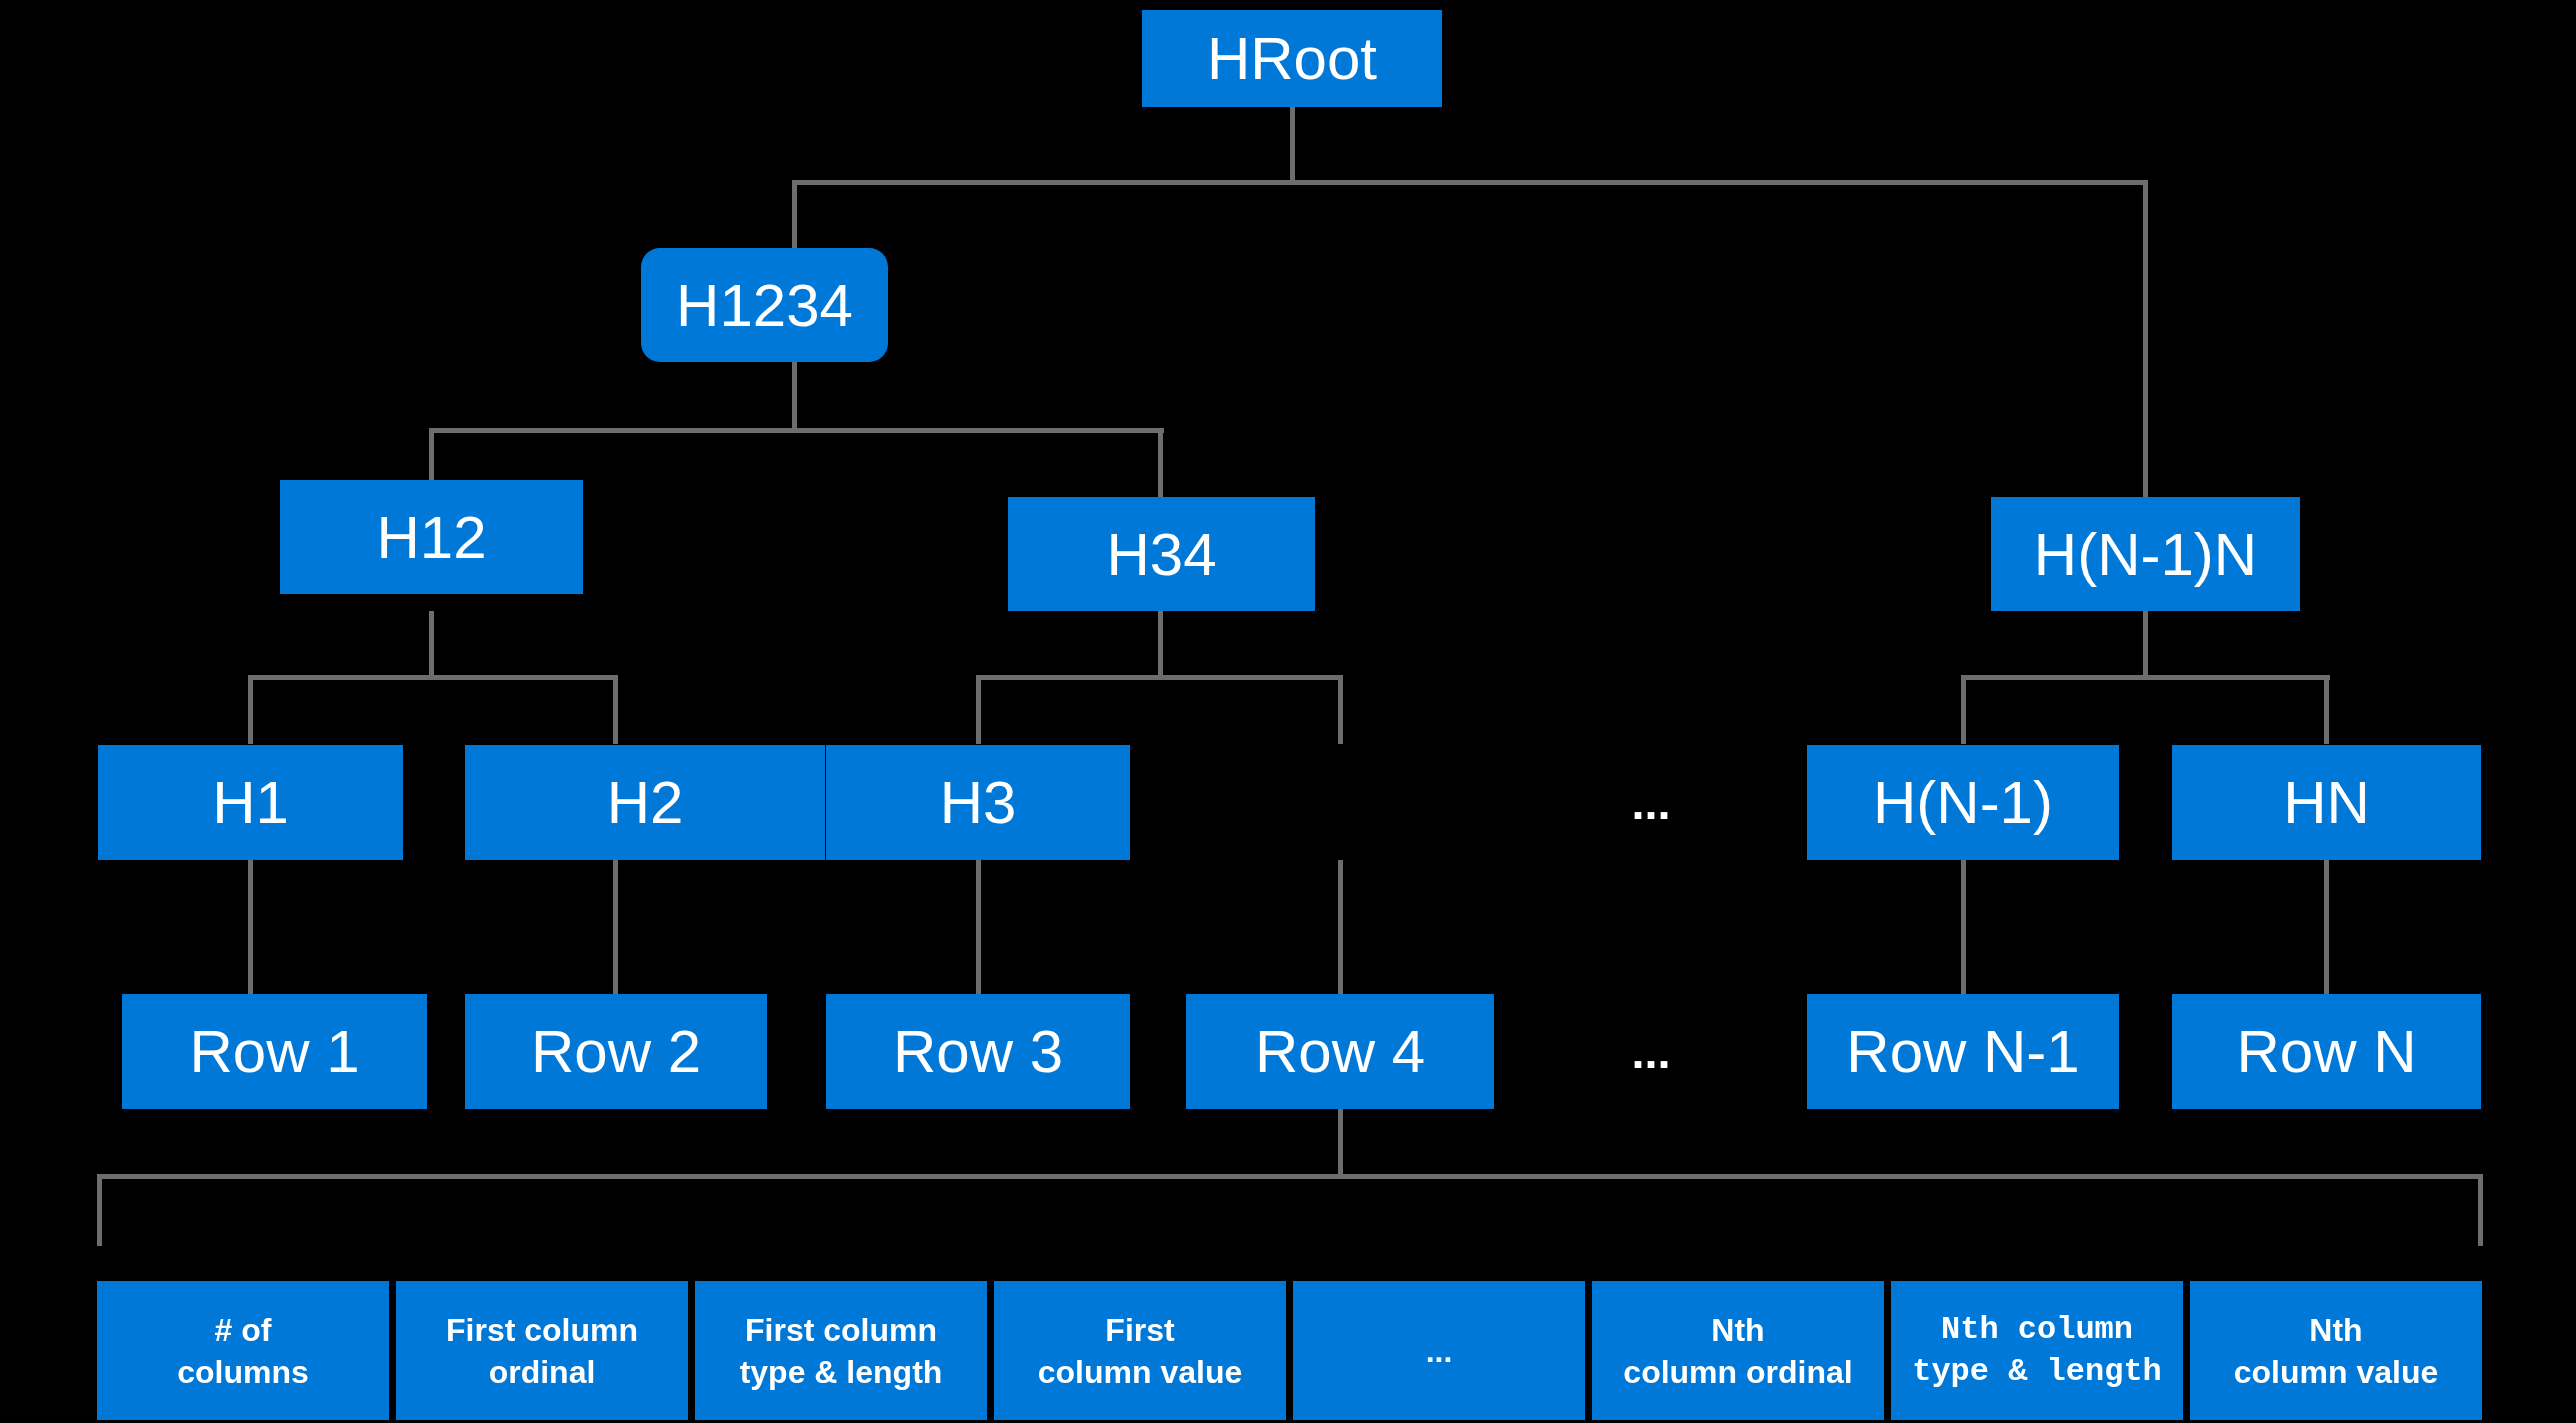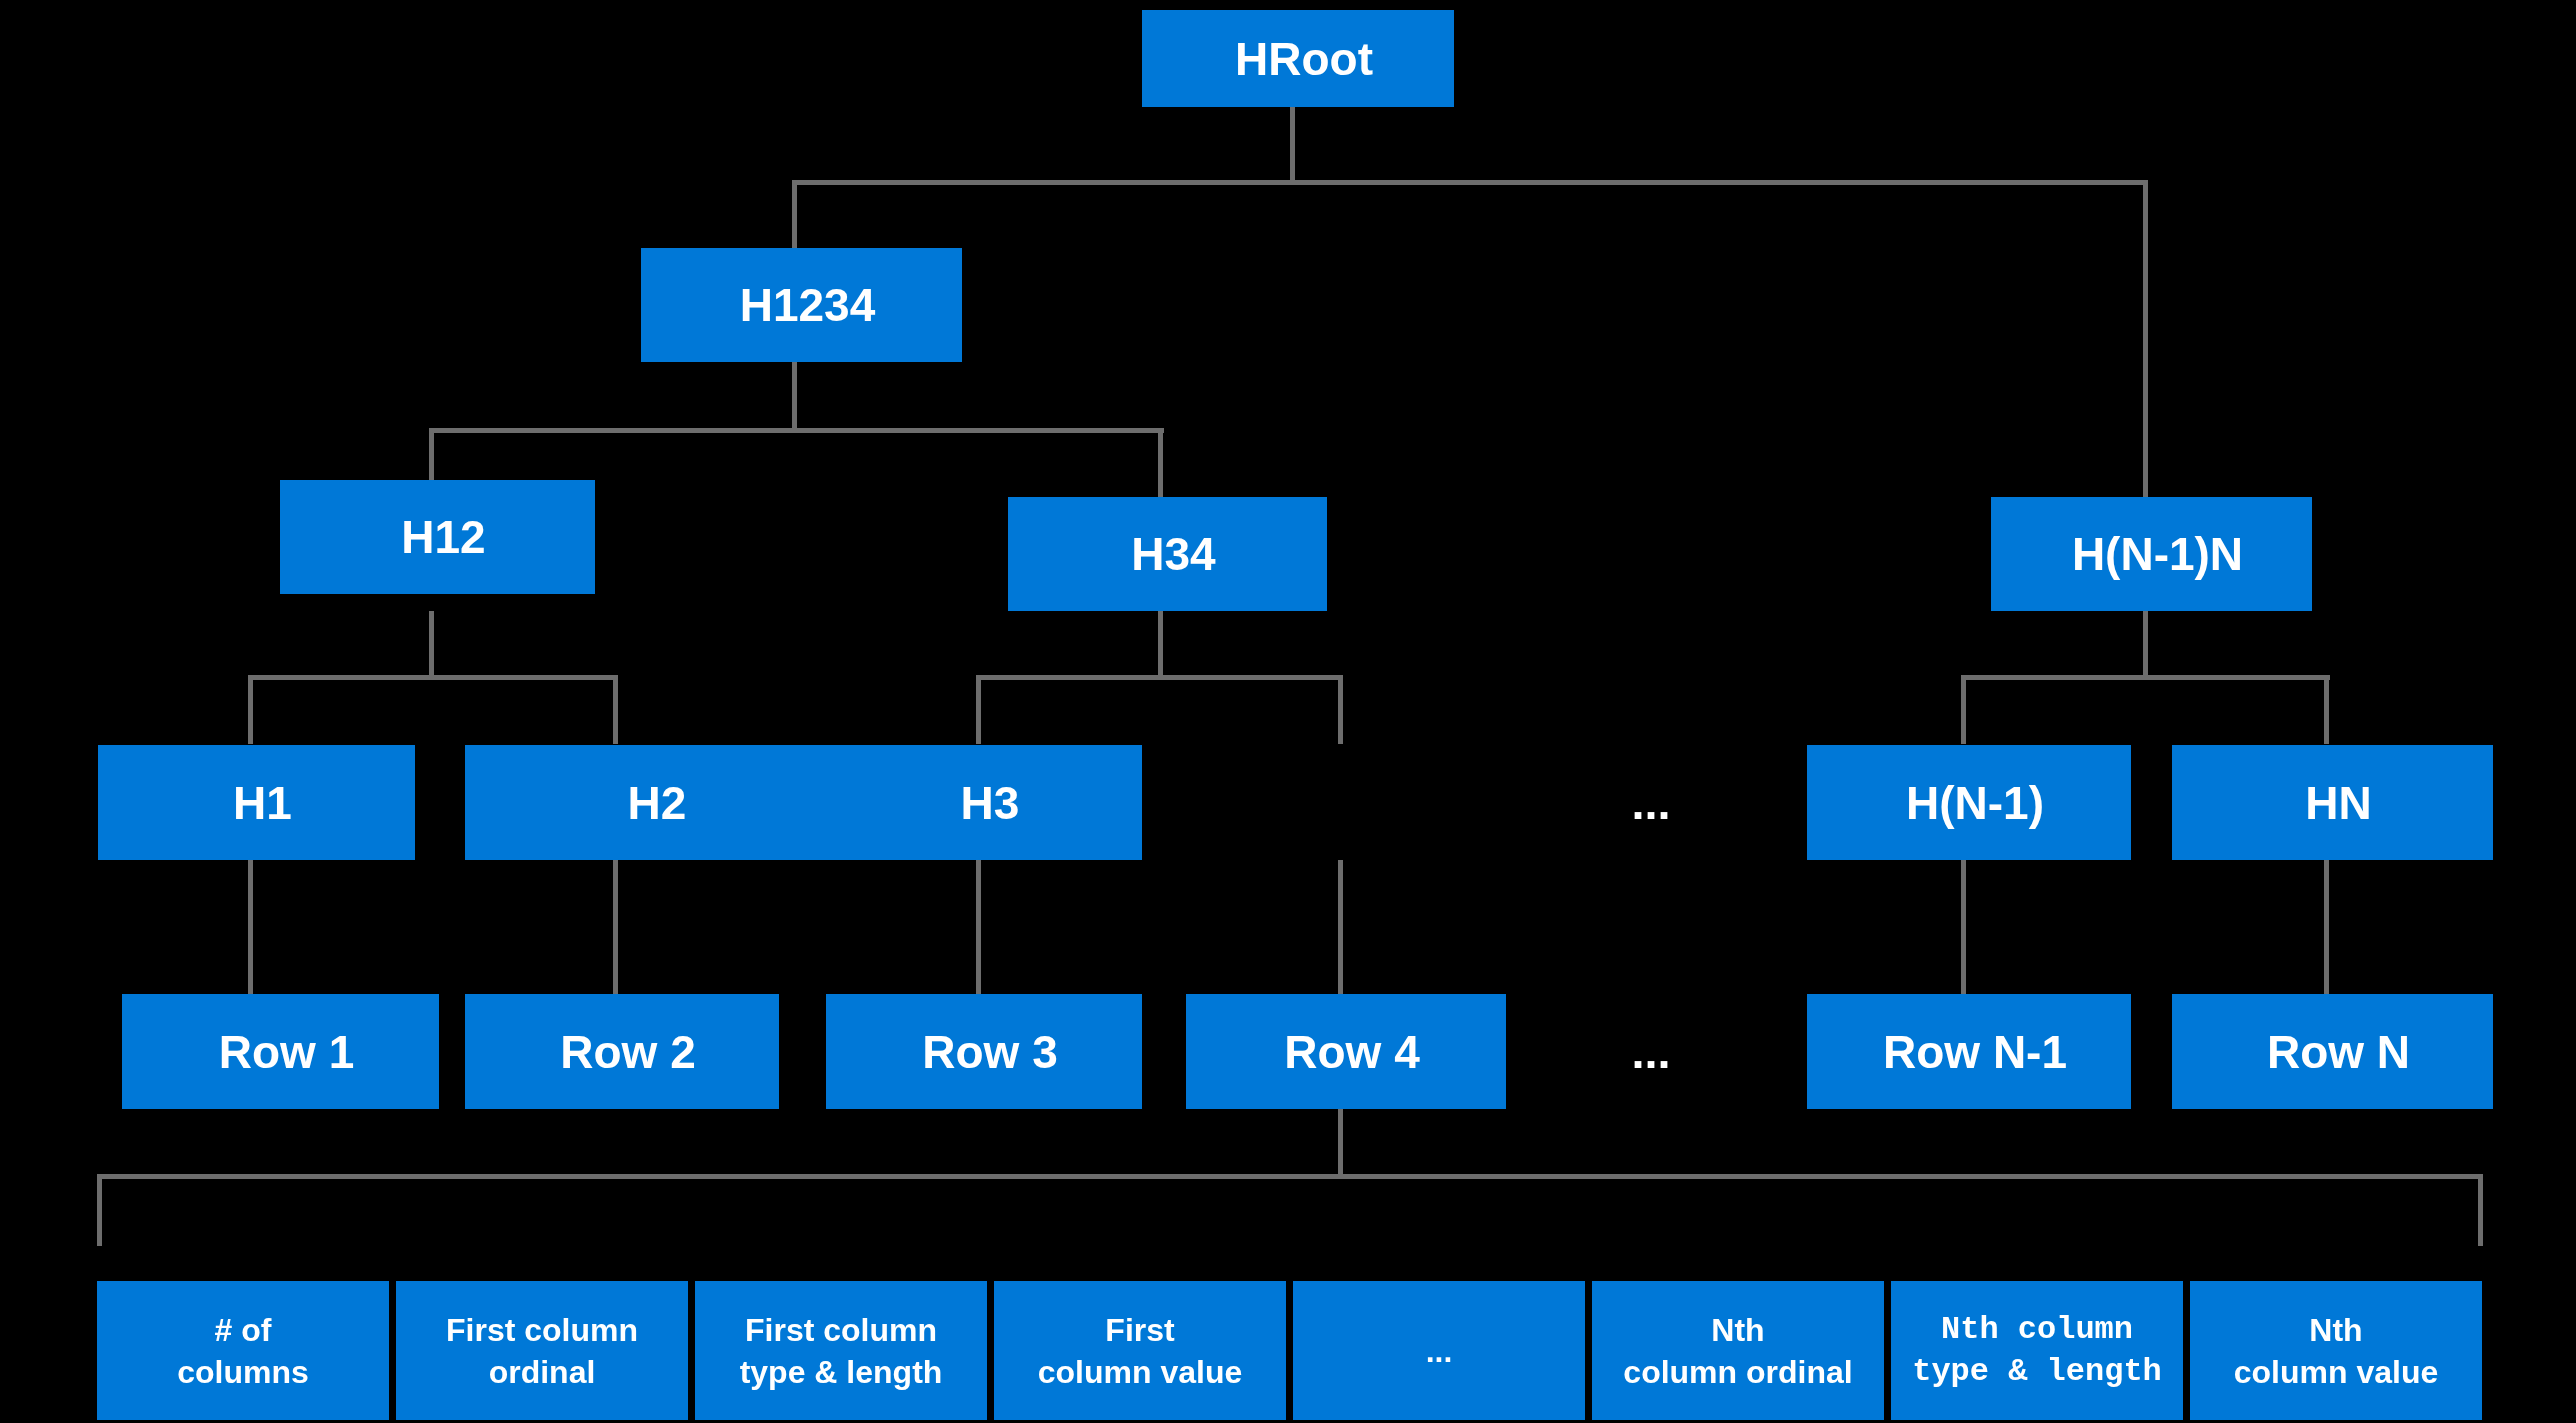--- a/index.html
+++ b/index.html
@@ -14,23 +14,22 @@
     width:2576px;height:1424px;
     background:var(--bg);
     overflow:hidden;
     font-family:"Liberation Sans",sans-serif;
   }
   .node{
     position:absolute;
     background:var(--box-blue);
     color:var(--text);
     display:flex;align-items:center;justify-content:center;
-    font-size:46px;font-weight:700;
+    font-size:60px;font-weight:400;
     white-space:nowrap;
-    padding-left:12px;
   }
   .ellipsis{
     position:absolute;
     color:var(--text);
     display:flex;align-items:center;justify-content:center;
     font-size:47px;font-weight:700;
     background:transparent;
   }
   .line{
     position:absolute;
@@ -83,21 +82,21 @@
   <div class="line" style="left:1961px;top:860px;width:5.1px;height:134px;"></div>
   <div class="line" style="left:2324px;top:860px;width:5.1px;height:134px;"></div>
 
   <div class="line" style="left:1338px;top:1109px;width:5.1px;height:69px;"></div>
   <div class="line" style="left:97px;top:1174px;width:2386px;height:5.1px;"></div>
   <div class="line" style="left:97px;top:1174px;width:5.1px;height:72px;"></div>
   <div class="line" style="left:2478px;top:1174px;width:5.1px;height:72px;"></div>
 
   <div class="node" style="left:1142px;top:10.2px;width:300px;height:97px;">HRoot</div>
 
-  <div class="node" style="left:641px;top:248px;width:309px;height:114px;">H1234</div>
+  <div class="node" style="left:641px;top:248px;width:247px;height:114px;border-radius:19px;">H1234</div>
 
   <div class="node" style="left:280px;top:480px;width:303px;height:114px;">H12</div>
   <div class="node" style="left:1008px;top:497px;width:307px;height:114px;">H34</div>
   <div class="node" style="left:1991px;top:497px;width:309px;height:114px;">H(N-1)N</div>
 
   <div class="node" style="left:98px;top:745px;width:305px;height:115px;">H1</div>
   <div class="node" style="left:465px;top:745px;width:360px;height:115px;">H2</div>
   <div class="node" style="left:826px;top:745px;width:304px;height:115px;">H3</div>
   <div class="ellipsis" style="left:1583px;top:760px;width:136px;height:85px;">...</div>
   <div class="node" style="left:1807px;top:745px;width:312px;height:115px;">H(N-1)</div>

